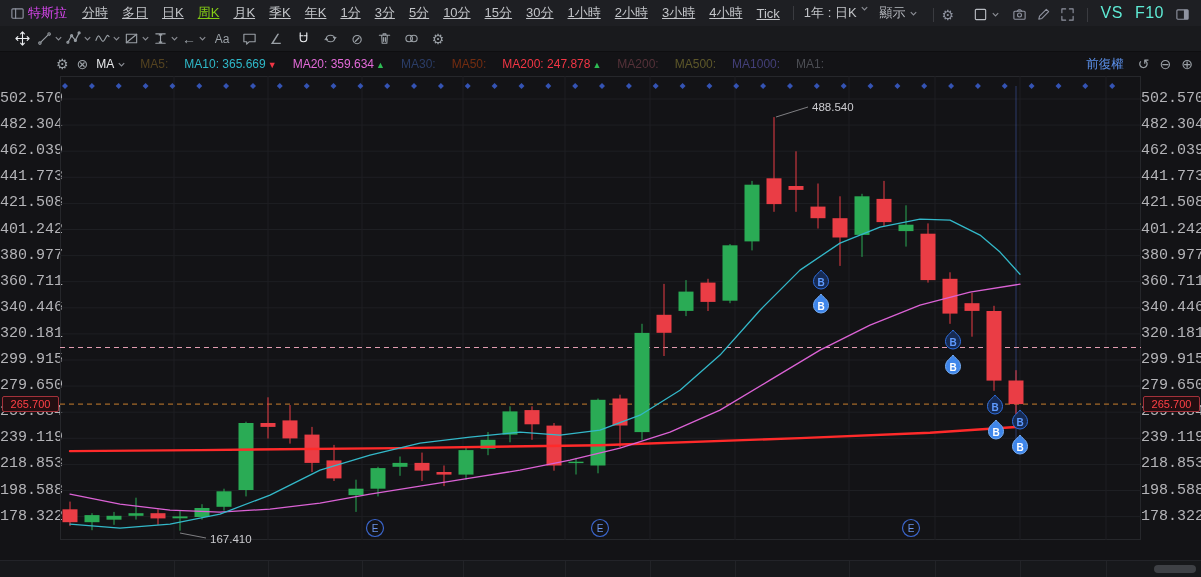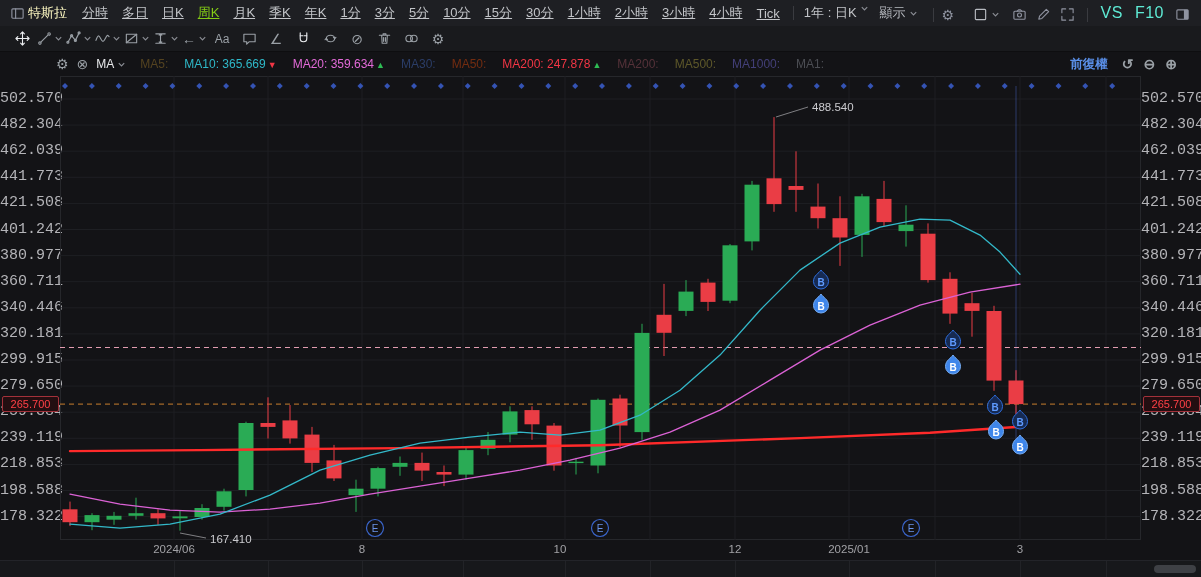--- a/index.html
+++ b/index.html
@@ -4,21 +4,21 @@
 <style>
   html,body{margin:0;padding:0;background:#0d0d0f;}
   *{box-sizing:border-box;}
   .app{position:relative;width:1201px;height:577px;background:#131316;
        font-family:"Liberation Sans",sans-serif;overflow:hidden;color:#c2c4c8;
        -webkit-font-smoothing:antialiased;}
   
   .topbar{height:26px;background:#1e1f23;display:flex;align-items:center;
           padding:0 8px;font-size:13px;white-space:nowrap;}
   .tb-ico{display:inline-flex;align-items:center;justify-content:center;width:22px;color:#8f93a0;}
-  .sym{color:#fef9c3;margin:0 8px 0 2px;}
+  .sym{color:#d946ef;margin:0 8px 0 2px;}
   .periods{display:flex;align-items:center;}
   .pd{padding:0 7px;color:#c2c4c8;cursor:pointer;text-decoration:underline;}
   .pd.act{color:#84cc16;}
   .sep{width:1px;height:14px;background:#3a3b40;margin:0 6px;flex:none;}
   .tf{display:flex;align-items:flex-start;gap:3px;color:#c2c4c8;padding:0 4px;}
   .tb-right{margin-left:auto;display:flex;align-items:flex-end;gap:2px;color:#9aa0a6;}
   .tb-btn{display:flex;align-items:center;gap:3px;padding:0 7px;color:#b9bcc2;}
   .tb-txt{font-size:16px;color:#5eead4;padding:0 5px;letter-spacing:.5px;}
   
   .drawbar{height:26px;background:#191a1d;display:flex;align-items:center;
@@ -27,21 +27,21 @@
         gap:2px;color:#9aa0a6;margin-right:3px;cursor:pointer;}
   .tool.act{color:#eceef1;}
   
   .chart{position:relative;height:525px;background:#131316;}
   .ma-row{position:absolute;left:0;top:0;right:0;height:24px;display:flex;
           align-items:center;padding-left:56px;font-size:12px;z-index:5;}
   .ma-ctl{display:flex;align-items:center;gap:8px;margin-right:14px;color:#9aa0a6;}
   .ma-title{color:#e8e9eb;display:flex;align-items:center;gap:3px;}
   .mi{margin-right:16px;white-space:nowrap;}
   .mi .arr{font-size:9px;margin-left:2px;}
-  .ma-right{margin-left:auto;display:flex;align-items:center;gap:10px;padding-right:24px;font-weight:bold;}
+  .ma-right{margin-left:auto;display:flex;align-items:center;gap:10px;padding-right:8px;}
   .adjust{color:#5a8fe8;font-size:12.5px;margin-right:4px;}
   .axis{position:absolute;top:24px;width:60px;height:464px;font-size:15px;color:#b4b4b8;font-family:Liberation Mono, monospace;}
   .axisL{left:0;}  .axisR{left:1141px;}
   .ylbl{position:absolute;width:100%;text-align:center;height:14px;line-height:14px;}
   #plot{position:absolute;left:60px;top:24px;overflow:visible;z-index:2;}
   .ptag{position:absolute;width:57px;height:16px;line-height:15px;text-align:center;
         font-size:11px;color:#ff4046;border:1px solid #a3313a;background:#230e11;
         border-radius:2px;z-index:6;}
   .xaxis{position:absolute;left:0;top:488px;right:0;height:20px;}
   .xlbl{position:absolute;top:3px;transform:translateX(-50%);font-size:11.5px;color:#a2a2a6;}
@@ -623,28 +623,20 @@
           <text x="540" y="455.5" fill="#6a93e8" font-size="10" text-anchor="middle" font-family="Liberation Sans,sans-serif">E</text>
         </g>
         <g>
           <circle cx="851" cy="452" r="8.5" fill="rgba(19,19,22,0.6)" stroke="#3b66cc" stroke-width="1.2"></circle>
           <text x="851" y="455.5" fill="#6a93e8" font-size="10" text-anchor="middle" font-family="Liberation Sans,sans-serif">E</text>
         </g>
       </svg>
     <div class="ptag" id="tagL" style="left: 2px; top: 344px;">265.700</div>
     <div class="ptag" id="tagR" style="left: 1143px; top: 344px;">265.700</div>
 
-    <div class="xaxis" id="xaxis">
-        <div class="xlbl" style="left:174px">2024/06</div>
-        <div class="xlbl" style="left:362px">8</div>
-        <div class="xlbl" style="left:560px">10</div>
-        <div class="xlbl" style="left:735px">12</div>
-        <div class="xlbl" style="left:849px">2025/01</div>
-        <div class="xlbl" style="left:1020px">3</div>
-      </div>
     <div class="bstrip" id="bstrip">
         <div class="bdiv" style="left:174px"></div>
         <div class="bdiv" style="left:268px"></div>
         <div class="bdiv" style="left:362px"></div>
         <div class="bdiv" style="left:463px"></div>
         <div class="bdiv" style="left:565px"></div>
         <div class="bdiv" style="left:650px"></div>
         <div class="bdiv" style="left:735px"></div>
         <div class="bdiv" style="left:849px"></div>
         <div class="bdiv" style="left:935px"></div>

